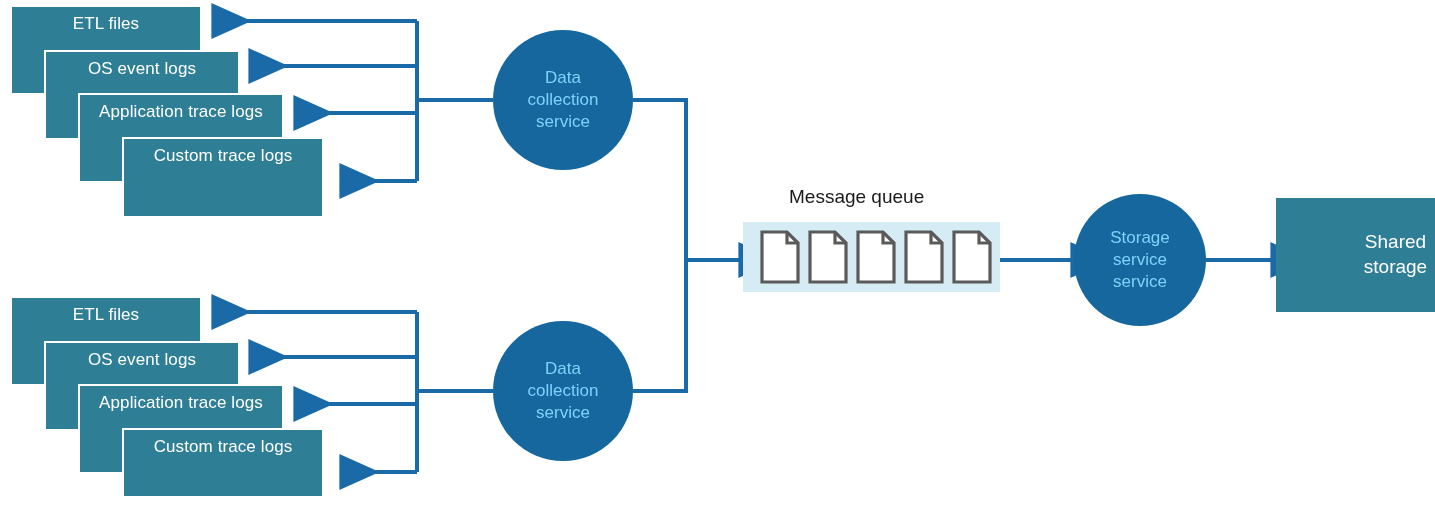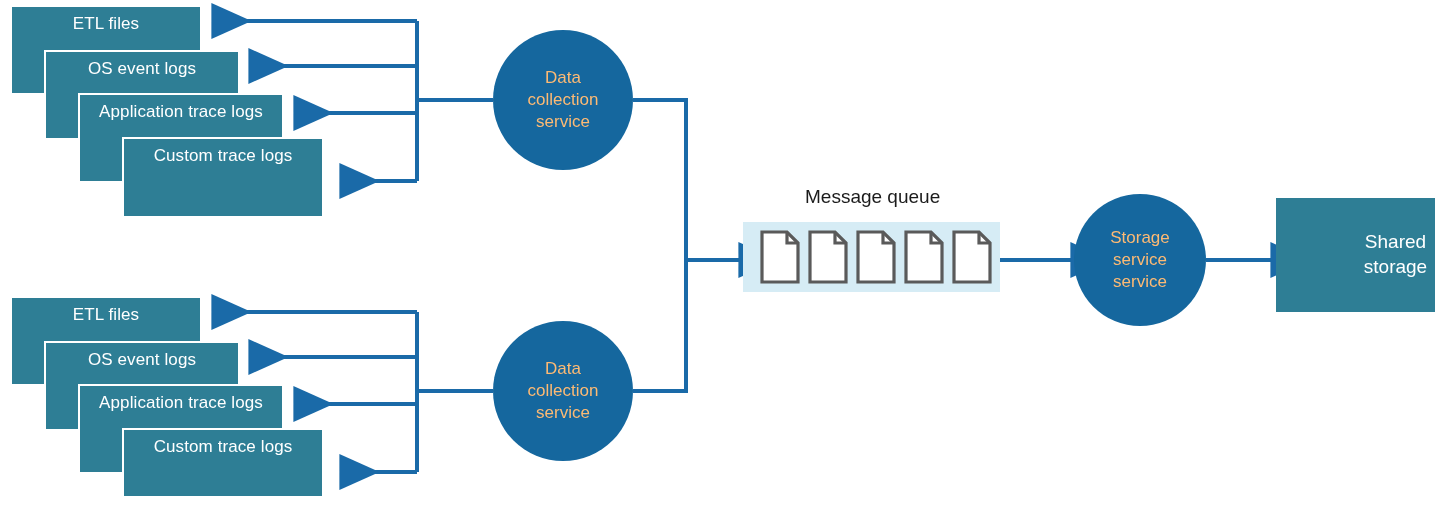--- a/index.html
+++ b/index.html
@@ -28,21 +28,21 @@
     align-items: flex-start;
     justify-content: center;
     padding-top: 7px;
     line-height: 1.15;
     letter-spacing: .1px;
   }
   .circle {
     position: absolute;
     border-radius: 50%;
     background: #15679e;
-    color: #fdba74;
+    color: #7dd3fc;
     font-size: 17px;
     display: flex;
     align-items: center;
     justify-content: center;
     text-align: center;
     line-height: 1.28;
     z-index: 4;
   }
   .plain-box {
     position: absolute;
@@ -164,21 +164,21 @@
   </div>
 
   <div class="circle" style="left:1074px; top:194px; width:132px; height:132px;">
     <div>
       <div>Storage</div>
       <div>service</div>
       <div>service</div>
     </div>
   </div>
 
-  <div class="queue-title" style="left:789px; top:186px;margin-left:16px;">
+  <div class="queue-title" style="left:789px; top:186px;">
     <span>Message queue</span>
   </div>
 
   <div class="queue-bg" style="left:743px; top:222px; width:257px; height:70px;"></div>
 
   <div class="doc" style="left:760px; top:230px;">
     <svg width="40" height="54" viewBox="0 0 40 54" xmlns="http://www.w3.org/2000/svg">
       <path d="M 2,2 L 27,2 L 38,13 L 38,52 L 2,52 Z" fill="#ffffff" stroke="#5a5a5a" stroke-width="3.2" stroke-linejoin="miter"></path>
       <path d="M 27,2 L 27,13 L 38,13" fill="none" stroke="#5a5a5a" stroke-width="3.2" stroke-linejoin="miter"></path>
     </svg>

